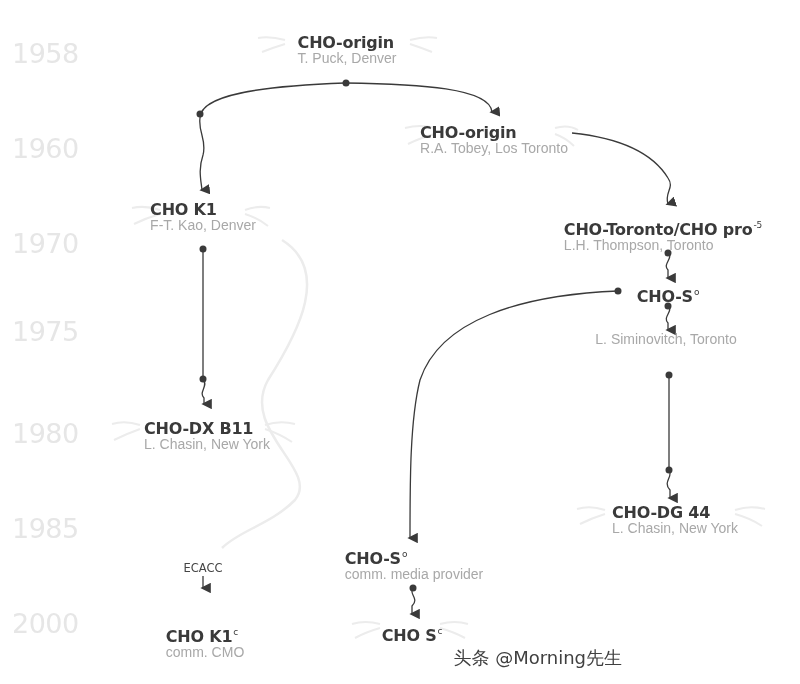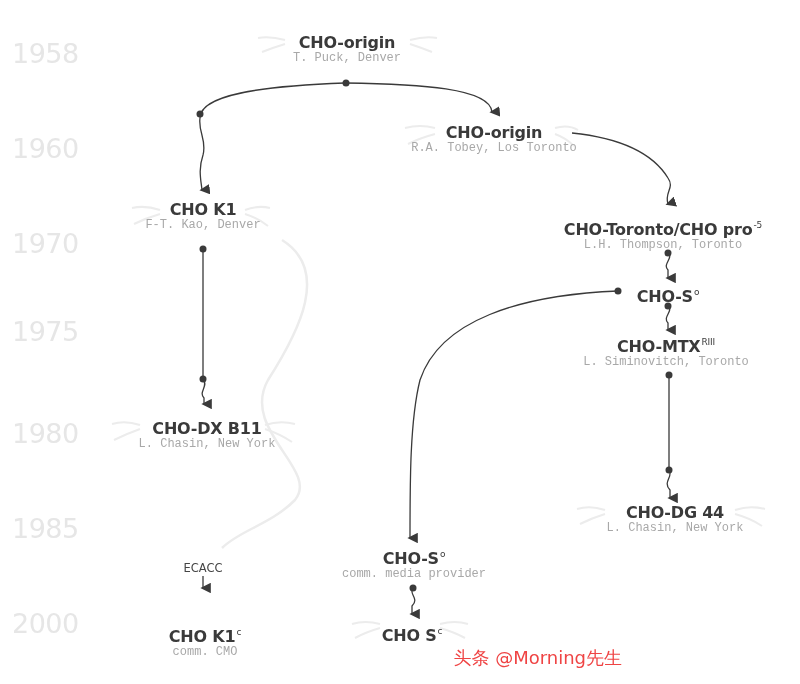--- a/index.html
+++ b/index.html
@@ -2,29 +2,29 @@
 <html><head>
   <meta charset="utf-8">
   <style>
     html, body { margin: 0; padding: 0; background: #ffffff; }
     body { width: 800px; height: 684px; position: relative; overflow: hidden;
            font-family: "DejaVu Sans", sans-serif; }
     #canvas { position: absolute; left: 0; top: 0; width: 636px; height: 684px; }
     svg.links { position: absolute; left: 0; top: 0; width: 800px; height: 684px; }
     .year { position: absolute; left: 12px; font-size: 27px; color: #e6e6e6;
             font-family: "DejaVu Sans", sans-serif; letter-spacing: -0.5px; }
-    .node { position: absolute; text-align: center; transform: translateX(-50%); white-space: nowrap; }
+    .node { position: absolute; transform: translateX(-50%); white-space: nowrap; }
     .node .name { font-size: 16px; font-weight: bold; color: #3a3a3a; line-height: 18px;
                   font-family: "DejaVu Sans", sans-serif; letter-spacing: -0.2px; }
     .node .name sup { font-size: 9px; font-weight: normal; vertical-align: 7px; margin-left: 1px; }
-    .node .sub { font-size: 12px; color: #a8a8a8; line-height: 13px;
-                 font-family: Liberation Mono, monospace; }
+    .node .sub { font-size: 14px; color: #a8a8a8; line-height: 13px;
+                 font-family: Liberation Sans, sans-serif; }
     .small-label { position: absolute; font-size: 11.5px; color: #444; transform: translateX(-50%);
                    font-family: "DejaVu Sans", sans-serif; }
-    .watermark { position: absolute; right: 14px; bottom: 14px; font-size: 18px; color: #ef4444;
+    .watermark { position: absolute; right: 14px; bottom: 14px; font-size: 18px; color: #404040;
                  font-family: "DejaVu Sans", sans-serif; text-shadow: 0 0 2px #fff; }
   </style>
 </head>
 <body>
 
 <div id="canvas">
 
   <div class="year" style="top:38px">1958</div>
   <div class="year" style="top:133px">1960</div>
   <div class="year" style="top:228px">1970</div>
@@ -127,21 +127,20 @@
   <div class="node" style="left:663px; top:216px;">
     <div class="name"><span>CHO-Toronto/CHO pro</span><sup>-5</sup></div>
     <div class="sub">L.H. Thompson, Toronto</div>
   </div>
 
   <div class="node" style="left:668px; top:283px;">
     <div class="name"><span>CHO-S</span><sup>o</sup></div>
   </div>
 
   <div class="node" style="left:666px; top:333px;">
-    <div class="name"><span>CHO-MTX</span><sup>RIII</sup></div>
     <div class="sub">L. Siminovitch, Toronto</div>
   </div>
 
   <div class="node" style="left:207px; top:420px;">
     <div class="name"><span>CHO-DX B11</span></div>
     <div class="sub">L. Chasin, New York</div>
   </div>
 
   <div class="node" style="left:675px; top:504px;">
     <div class="name"><span>CHO-DG 44</span></div>

